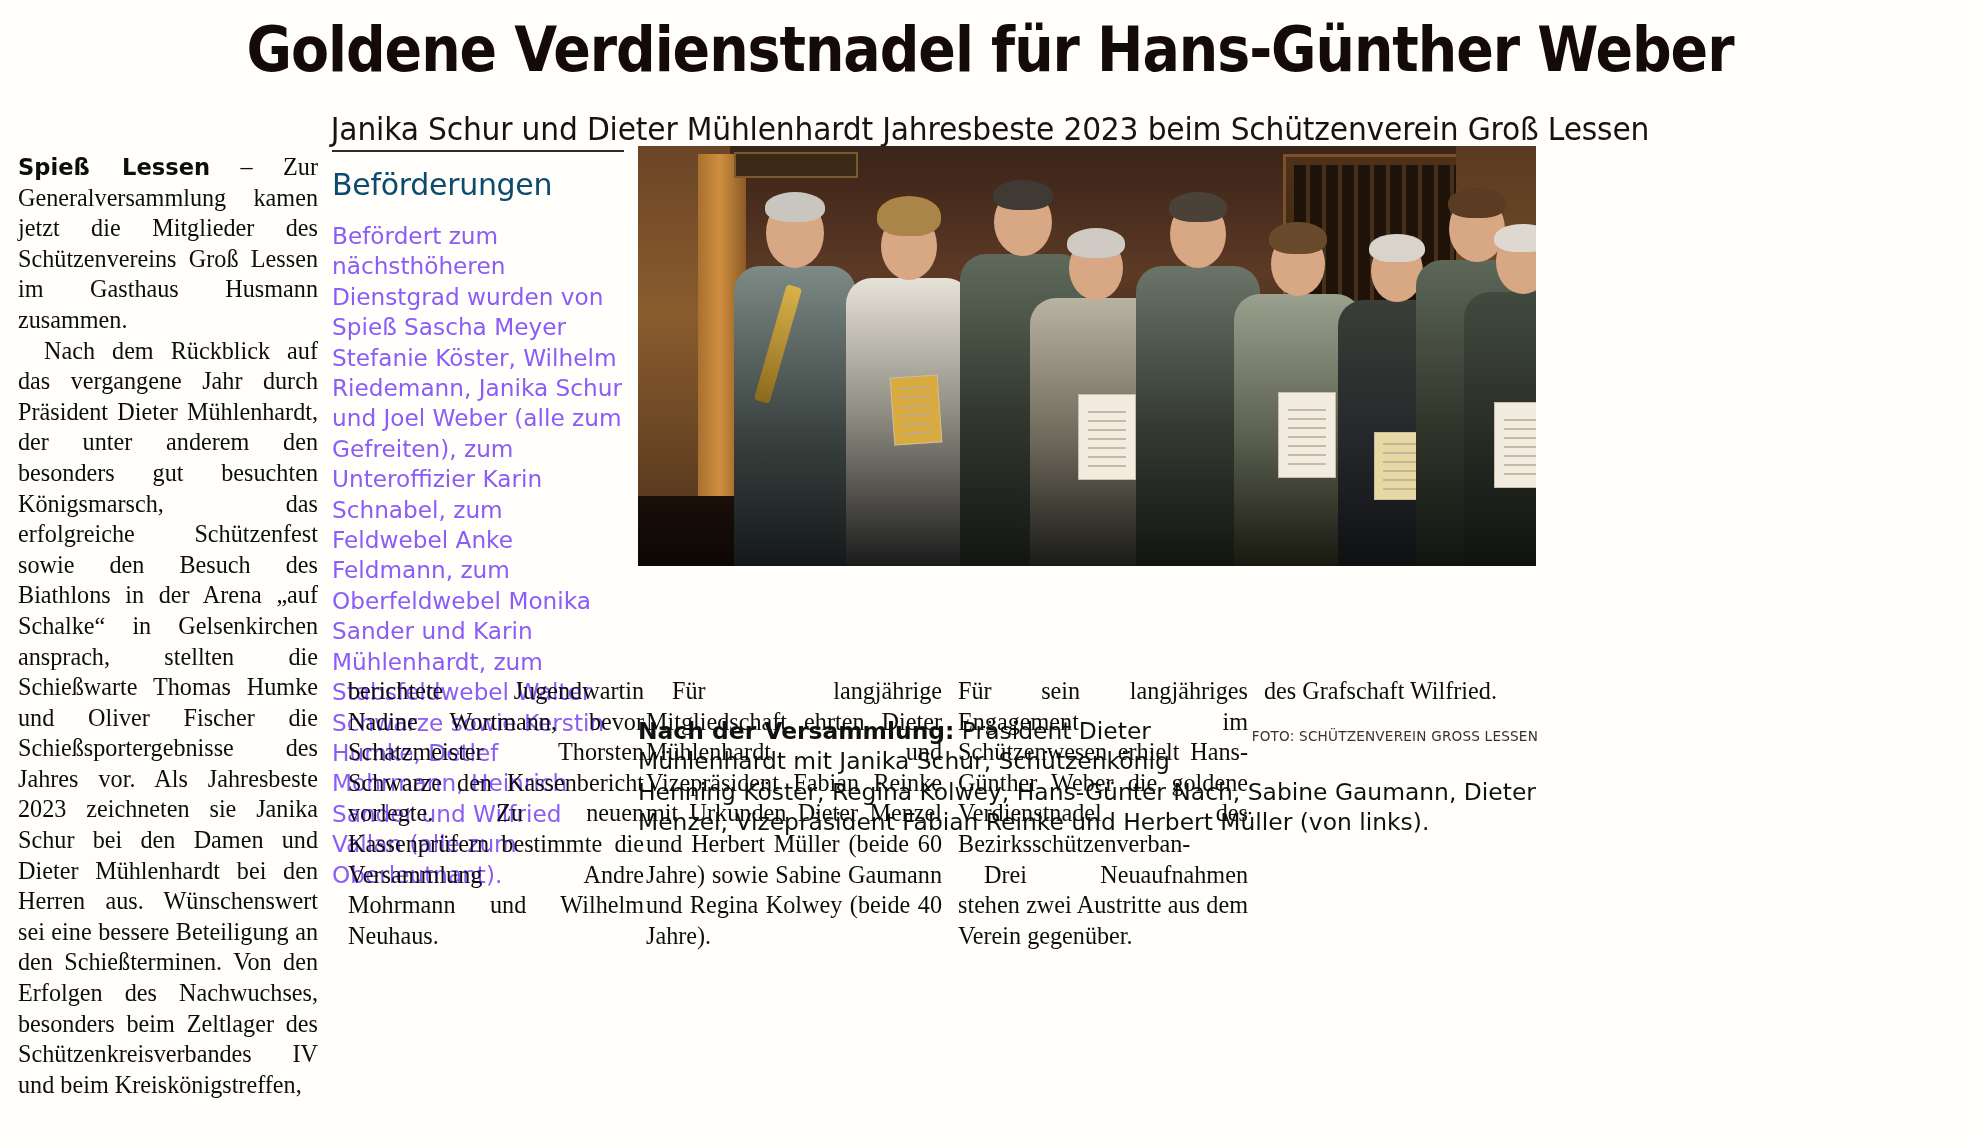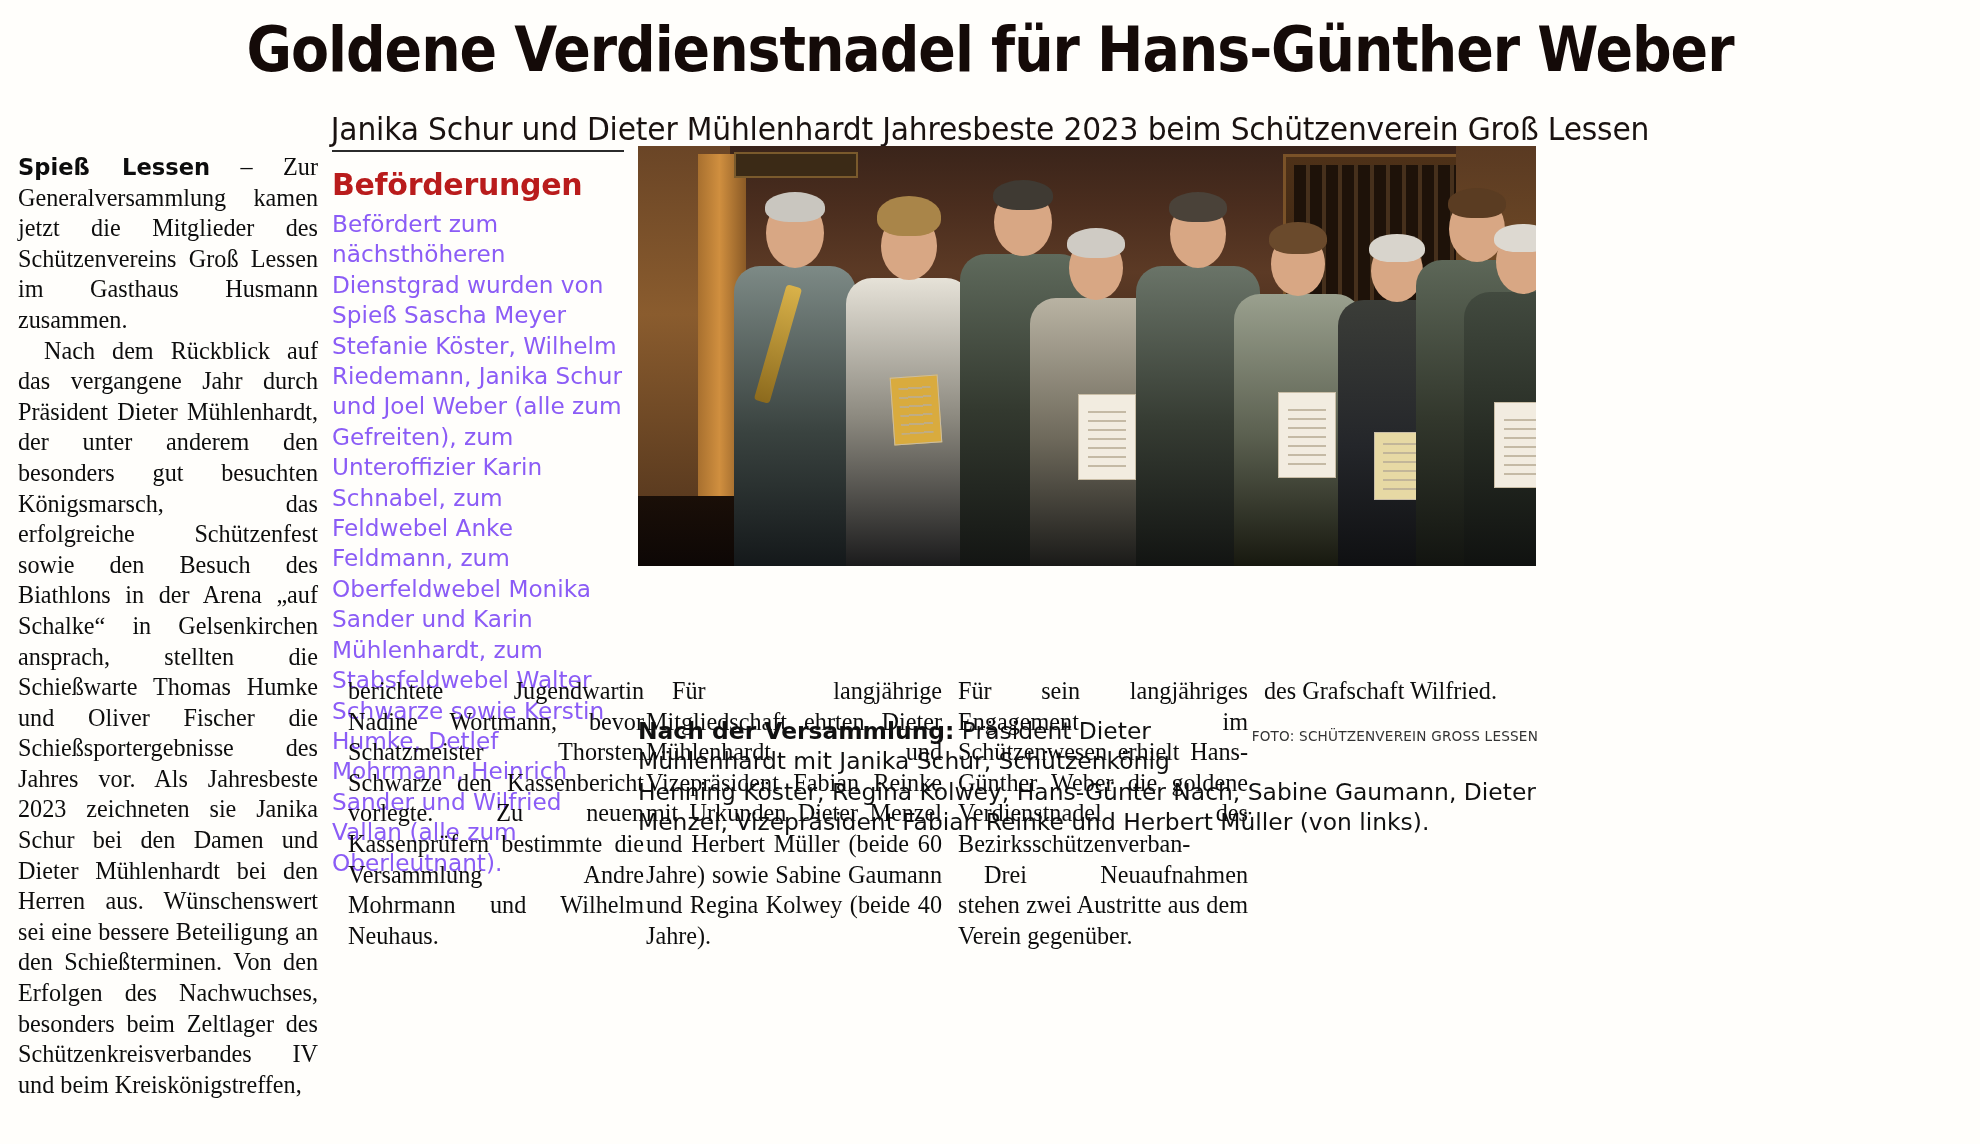--- a/index.html
+++ b/index.html
@@ -78,26 +78,26 @@
     width: 292px;
   }
   .box-rule {
     width: 100%;
     height: 2px;
     background: #2b2b2b;
     margin: 0 0 16px 0;
   }
   .box-title {
     font-family: "DejaVu Sans", sans-serif;
-    font-weight: bold;
+    font-weight: normal;
     font-size: 30px;
     line-height: 1.1;
-    color: #b91c1c;
+    color: #0c4a6e;
     letter-spacing: -0.3px;
-    margin-bottom: 8px;
+    margin-bottom: 20px;
   }
   .box-body {
     font-family: "DejaVu Sans", sans-serif;
     font-size: 23.2px;
     line-height: 30.4px;
     color: #8b5cf6;
     text-align: left;
   }
 
   

